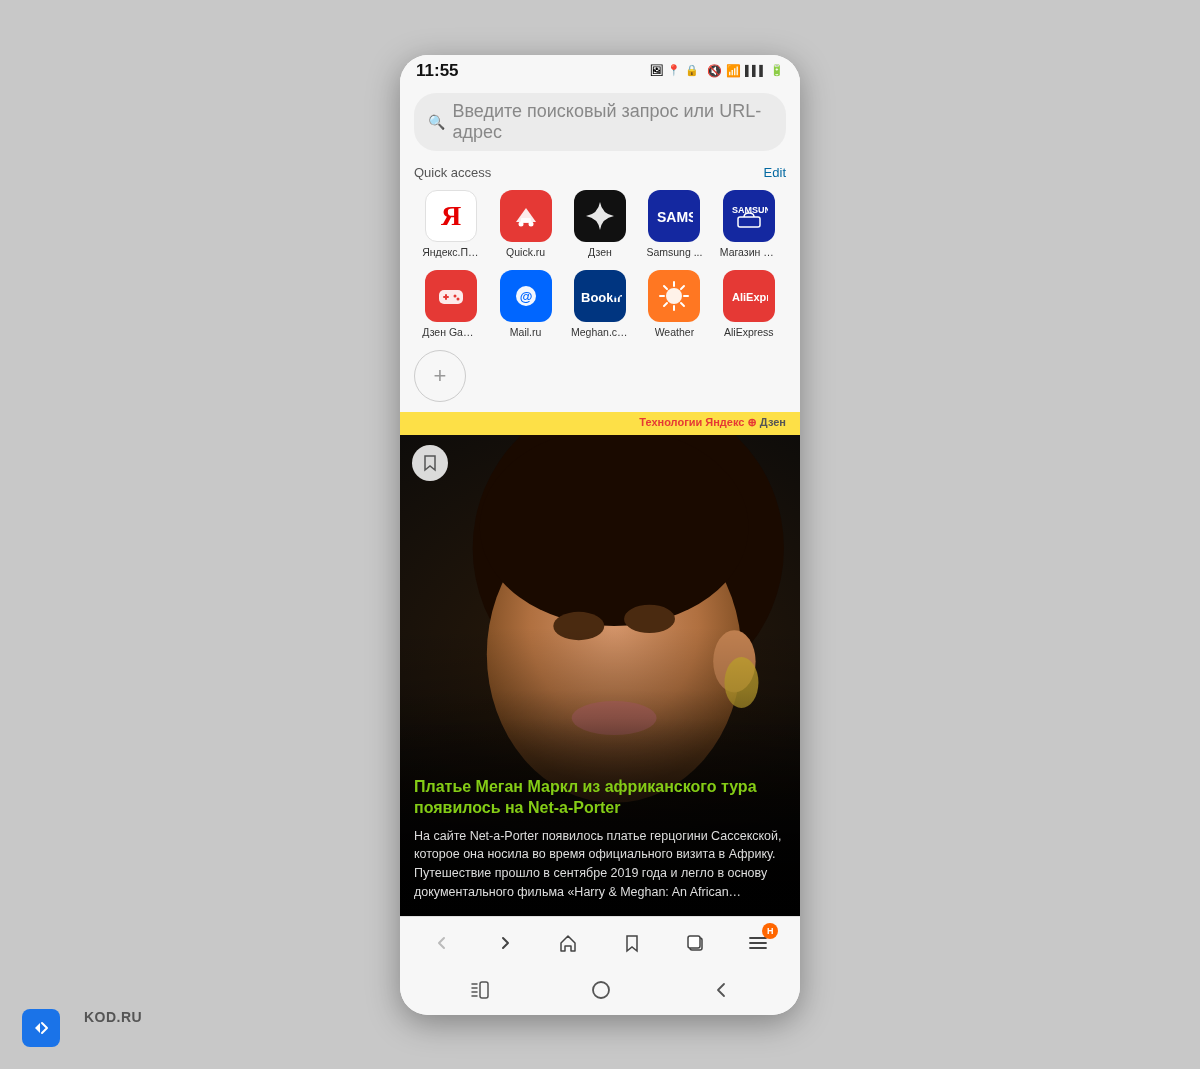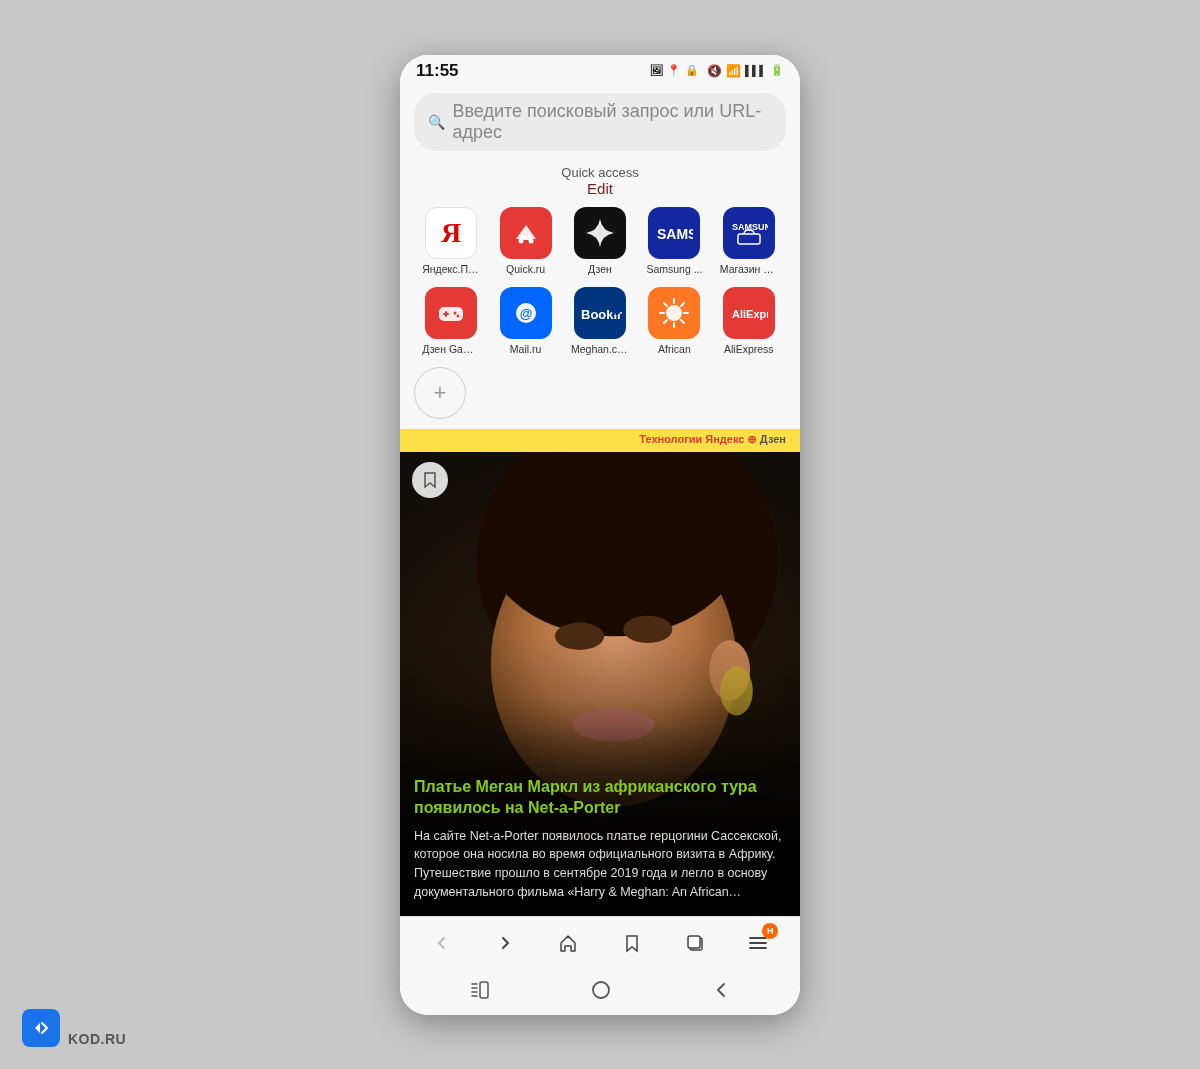--- a/index.html
+++ b/index.html
@@ -69,29 +69,28 @@
     .quick-access-section {
       background: #f7f7f7;
       padding: 4px 14px 10px;
       flex-shrink: 0;
     }
     .quick-access-header {
       display: flex;
       justify-content: space-between;
       align-items: center;
       margin-bottom: 10px;
-      flex-direction: column;
     }
     .quick-access-label {
       font-size: 13px;
       color: #555;
     }
     .edit-btn {
-      font-size: 15px;
-      color: #7f1d1d;
+      font-size: 13px;
+      color: #0369a1;
       font-weight: 500;
       cursor: pointer;
     }
     .apps-grid {
       display: grid;
       grid-template-columns: repeat(5, 1fr);
       row-gap: 12px;
     }
     .app-item {
       display: flex;
@@ -309,22 +308,22 @@
       align-items: center;
       justify-content: center;
     }
 
     
     .watermark {
       position: absolute;
       bottom: 22px;
       left: 22px;
       display: flex;
-      align-items: flex-end;
-      gap: 8px;
+      align-items: flex-start;
+      gap: 24px;
     }
     .watermark-icon {
       width: 38px;
       height: 38px;
       background: #1a73e8;
       border-radius: 8px;
       display: flex;
       align-items: center;
       justify-content: center;
     }
@@ -461,21 +460,21 @@
             <line x1="18" y1="4" x2="18" y2="8" stroke="white" stroke-width="2" stroke-linecap="round"></line>
             <line x1="18" y1="28" x2="18" y2="32" stroke="white" stroke-width="2" stroke-linecap="round"></line>
             <line x1="4" y1="18" x2="8" y2="18" stroke="white" stroke-width="2" stroke-linecap="round"></line>
             <line x1="28" y1="18" x2="32" y2="18" stroke="white" stroke-width="2" stroke-linecap="round"></line>
             <line x1="8" y1="8" x2="11" y2="11" stroke="white" stroke-width="2" stroke-linecap="round"></line>
             <line x1="25" y1="25" x2="28" y2="28" stroke="white" stroke-width="2" stroke-linecap="round"></line>
             <line x1="28" y1="8" x2="25" y2="11" stroke="white" stroke-width="2" stroke-linecap="round"></line>
             <line x1="11" y1="25" x2="8" y2="28" stroke="white" stroke-width="2" stroke-linecap="round"></line>
           </svg>
         </div>
-        <span class="app-label">African</span>
+        <span class="app-label">Weather</span>
       </div>
 
       <div class="app-item">
         <div class="app-icon icon-aliexpress">
           <svg width="38" height="24" viewBox="0 0 38 24">
             <text x="2" y="17" font-size="11" font-weight="700" fill="white" font-family="Arial">AliExpress</text>
           </svg>
         </div>
         <span class="app-label">AliExpress</span>
       </div>

